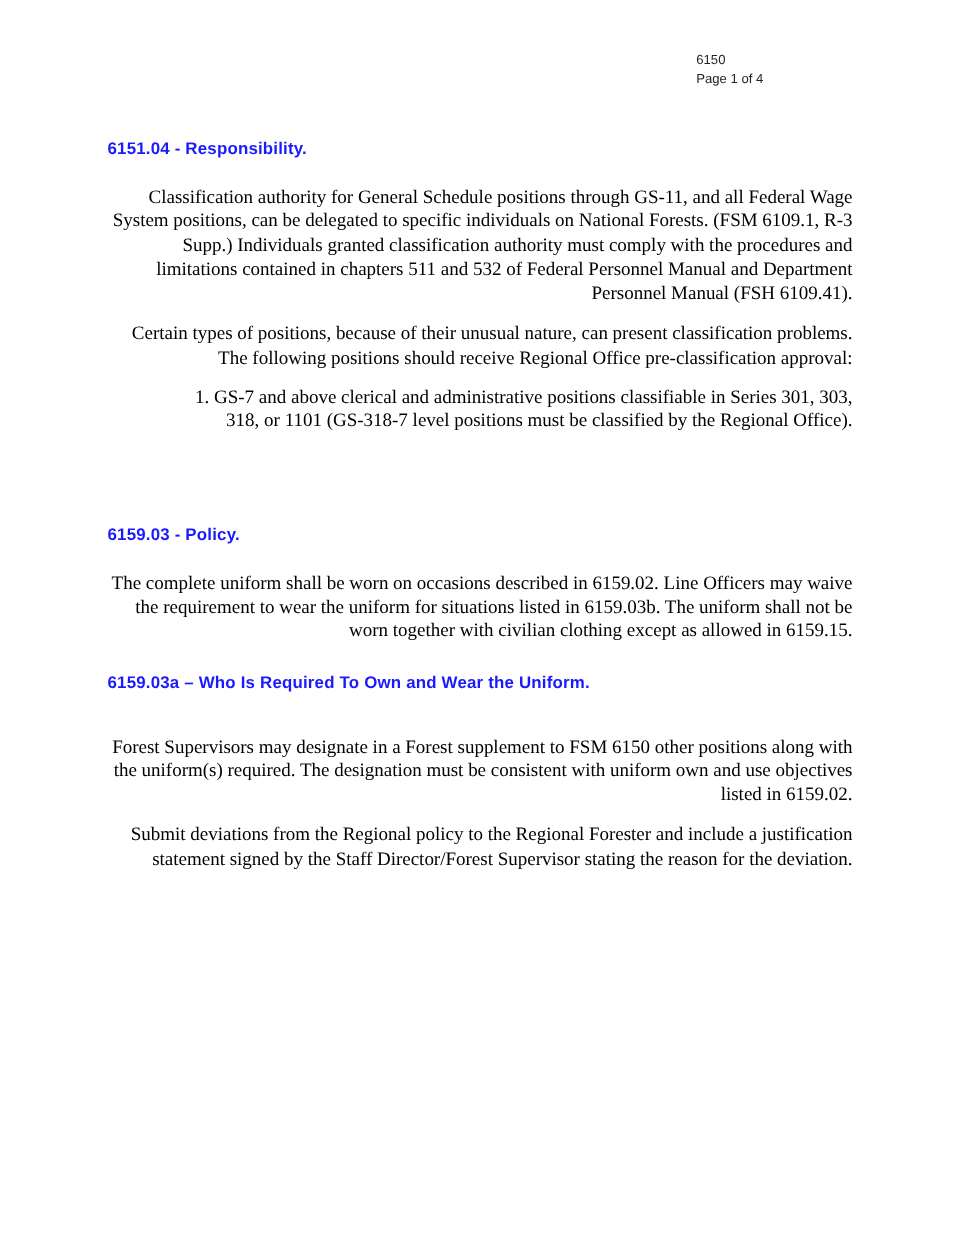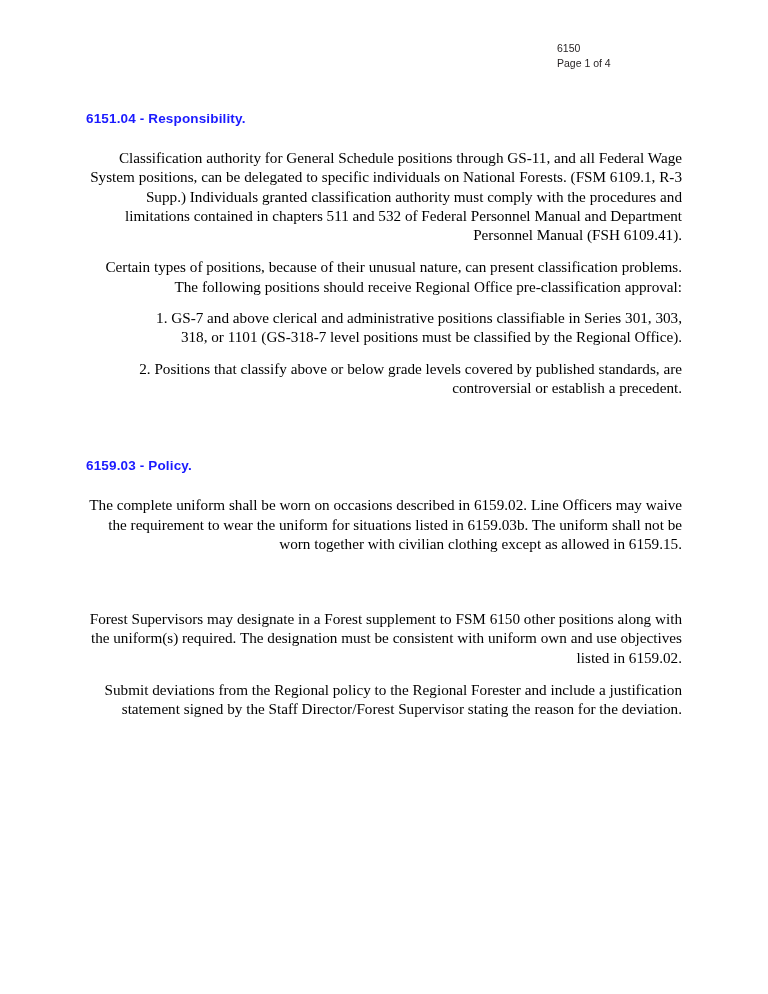--- a/index.html
+++ b/index.html
@@ -77,32 +77,32 @@
 
     <p class="body-text">Classification authority for General Schedule positions through GS-11, and all Federal Wage System positions, can be delegated to specific individuals on National Forests.  (FSM 6109.1, R-3 Supp.)  Individuals granted classification authority must comply with the procedures and limitations contained in chapters 511 and 532 of Federal Personnel Manual and Department Personnel Manual (FSH 6109.41).</p>
     <div class="gap-para"></div>
 
     <p class="body-text">Certain types of positions, because of their unusual nature, can present classification problems.  The following positions should receive Regional Office pre-classification approval:</p>
     <div class="gap-list"></div>
 
     <p class="body-text indent-first">1.  GS-7 and above clerical and administrative positions classifiable in Series 301, 303, 318, or 1101 (GS-318-7 level positions must be classified by the Regional Office).</p>
     <div class="gap-list"></div>
 
-    <p class="body-text indent-first">2.  Positions that classify above or below grade levels covered by published standards, are controversial or establish a precedent.</p>
     <div class="gap-list"></div>
 
 
 
     <div class="gap-section"></div>
     <h2 class="section-heading">6159.03 - Policy.</h2>
     <div class="gap-after-heading"></div>
 
     <p class="body-text">The complete uniform shall be worn on occasions described in 6159.02.  Line Officers may waive the requirement to wear the uniform for situations listed in 6159.03b.  The uniform shall not be worn together with civilian clothing except as allowed in 6159.15.</p>
 
     <div class="gap-heading-3"></div>
+    <h2 class="section-heading">6159.03a – Who Is Required To Own and Wear the Uniform.</h2>
     <div class="gap-after-heading"></div>
 
     <div class="gap-para"></div>
 
     <p class="body-text">Forest Supervisors may designate in a Forest supplement to FSM 6150 other positions along with the uniform(s) required.  The designation must be consistent with uniform own and use objectives listed in 6159.02.</p>
     <div class="gap-para"></div>
 
     <p class="body-text">Submit deviations from the Regional policy to the Regional Forester and include a justification statement signed by the Staff Director/Forest Supervisor stating the reason for the deviation.</p>
 
   </div>

